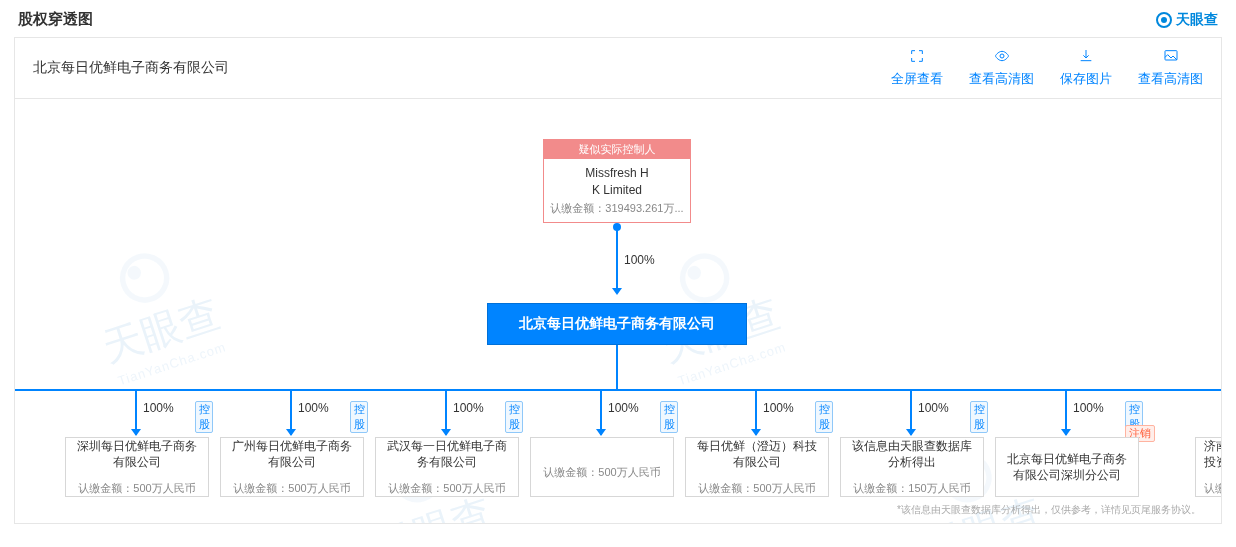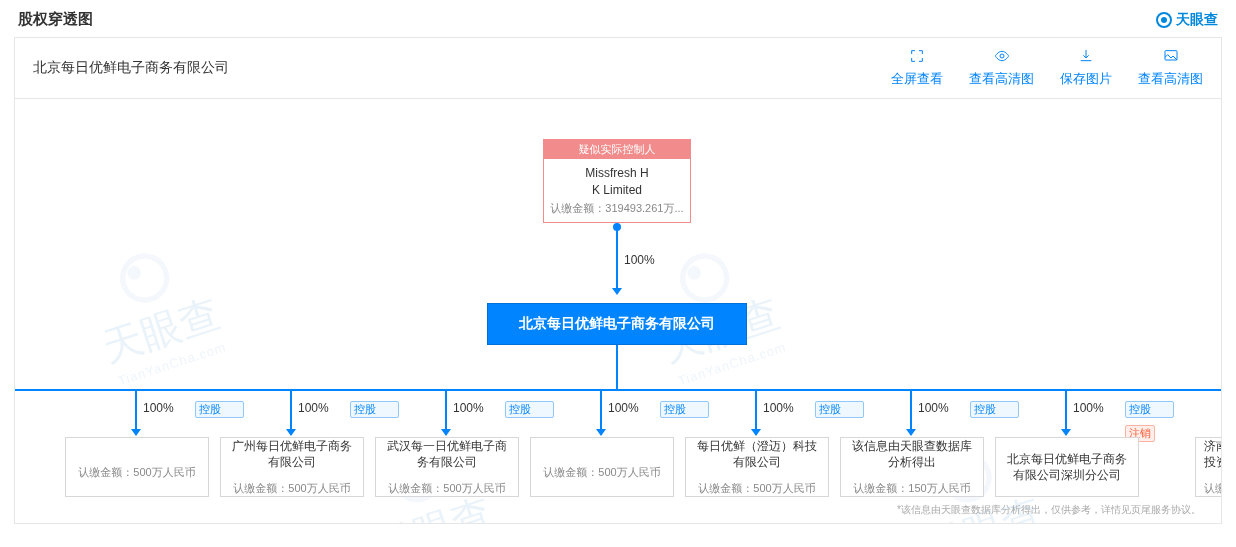--- a/index.html
+++ b/index.html
@@ -41,21 +41,21 @@
   .main-box { position: absolute; top: 204px; left: 472px; width: 260px; height: 42px; background: #0084ff; color: #fff; display: flex; align-items: center; justify-content: center; font-size: 14px; font-weight: bold; border:1px solid #0070d8;}
 
   .trunk { position: absolute; top: 246px; left: 601px; width: 2px; height: 44px; background: #0084ff; }
   .hbar { position: absolute; top: 290px; left: -80px; right: -10px; height: 2px; background: #0084ff; }
 
   .children { position: absolute; top: 290px; left: 0; right: 0; }
   .child { position: absolute; top: 0; width: 150px; }
   .child .vline { position: absolute; top: 0; left: 60px; width: 2px; height: 46px; background: #0084ff; }
   .child .vhead { position: absolute; top: 40px; left: 56px; width: 0; height: 0; border-left: 5px solid transparent; border-right: 5px solid transparent; border-top: 7px solid #0084ff; }
   .child .pct { position: absolute; top: 12px; left: 68px; font-size: 12px; color: #333; }
-  .child .tag-hold { position: absolute; top: 12px; left: 120px; width:49px; font-size: 11px; color: #0084ff; border: 1px solid #8fc8f9; padding: 0 3px; border-radius: 2px; background: #f0f8ff; }
+  .child .tag-hold { position: absolute; top: 12px; left: 120px; width:18px; font-size: 11px; color: #0084ff; border: 1px solid #8fc8f9; padding: 0 3px; border-radius: 2px; background: #f0f8ff; }
   .child .tag-cancel { position:absolute; top: 36px; left: 120px; font-size: 11px; color:#ff5a36; background:#ffeeea; border:1px solid #ffb3a0; padding: 0 3px; border-radius:2px;}
   .child-box { position: absolute; top: 48px; left: -10px; width: 144px; height: 60px; border: 1px solid #d7d7d7; background: #fff; padding: 5px 6px; text-align: center; display:flex; flex-direction:column; justify-content:center;}
   .child-name { font-size: 12px; color: #333; line-height: 1.35; }
   .child-amount { font-size: 11px; color: #888; margin-top: 11px; }
   .child-partial-right .child-box{ left:50px; width:80px; border-right:none; text-align:left; padding-left:8px;}
   
   .disclaimer { position: absolute; bottom: 6px; right: 20px; font-size: 10px; color: #aaa; }
 </style>
 </head>
 <body>
@@ -158,20 +158,21 @@
     <div class="hbar"></div>
 
     <div class="children" id="children">
         <div class="child child-partial-left first" style="left: -50px;"></div>
         <div class="child" style="left: 60px;">
           <div class="vline"></div>
           <div class="vhead"></div>
           <div class="pct">100%</div>
           <div class="tag-hold">控股</div>
           <div class="child-box">
+            <div class="child-name">深圳每日优鲜电子商务有限公司</div>
             <div class="child-amount">认缴金额：500万人民币</div>
           </div>
         </div>
         <div class="child" style="left: 215px;">
           <div class="vline"></div>
           <div class="vhead"></div>
           <div class="pct">100%</div>
           <div class="tag-hold">控股</div>
           <div class="child-box">
             <div class="child-name">广州每日优鲜电子商务有限公司</div>

